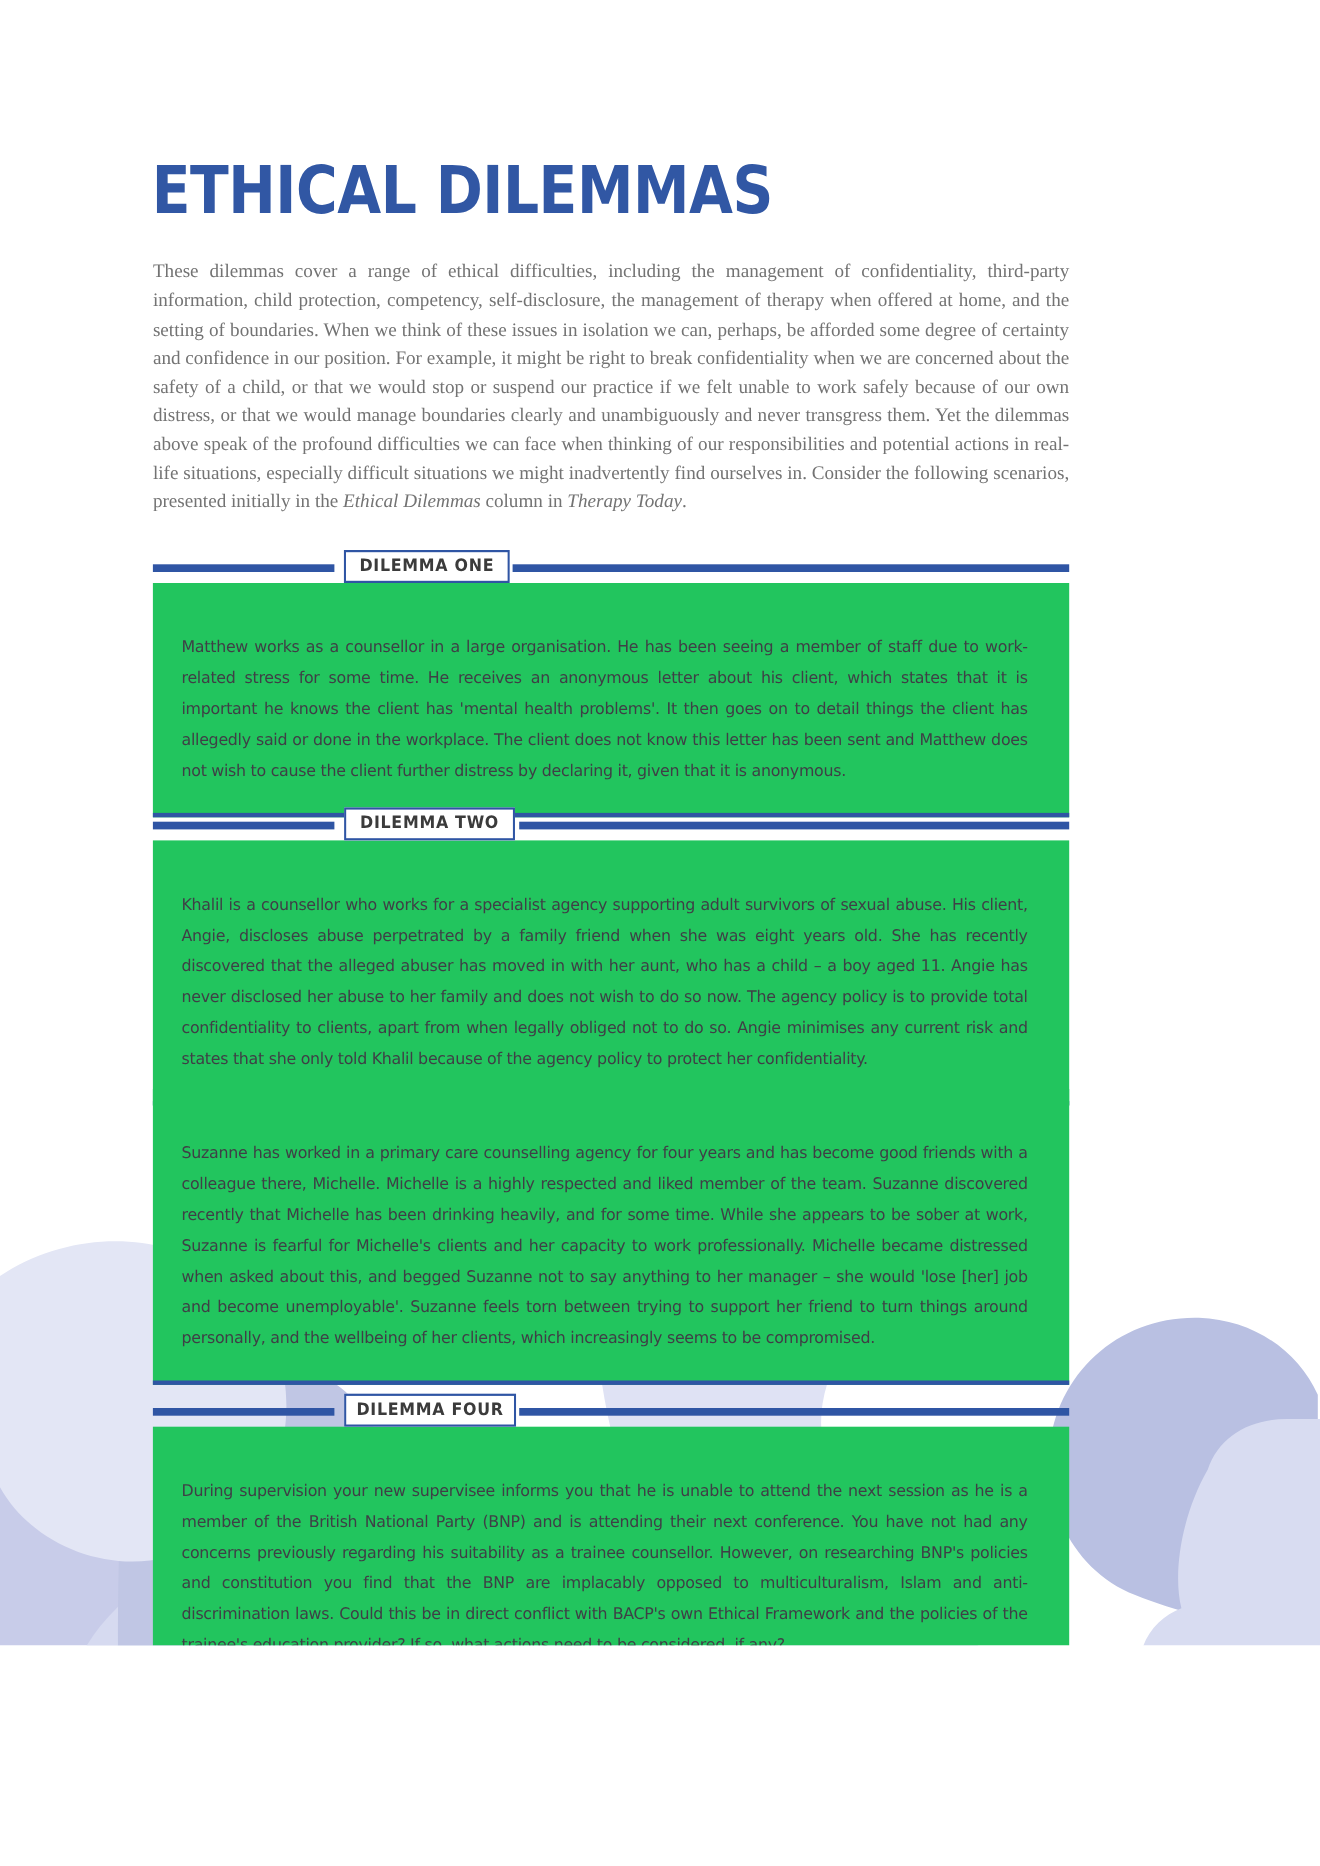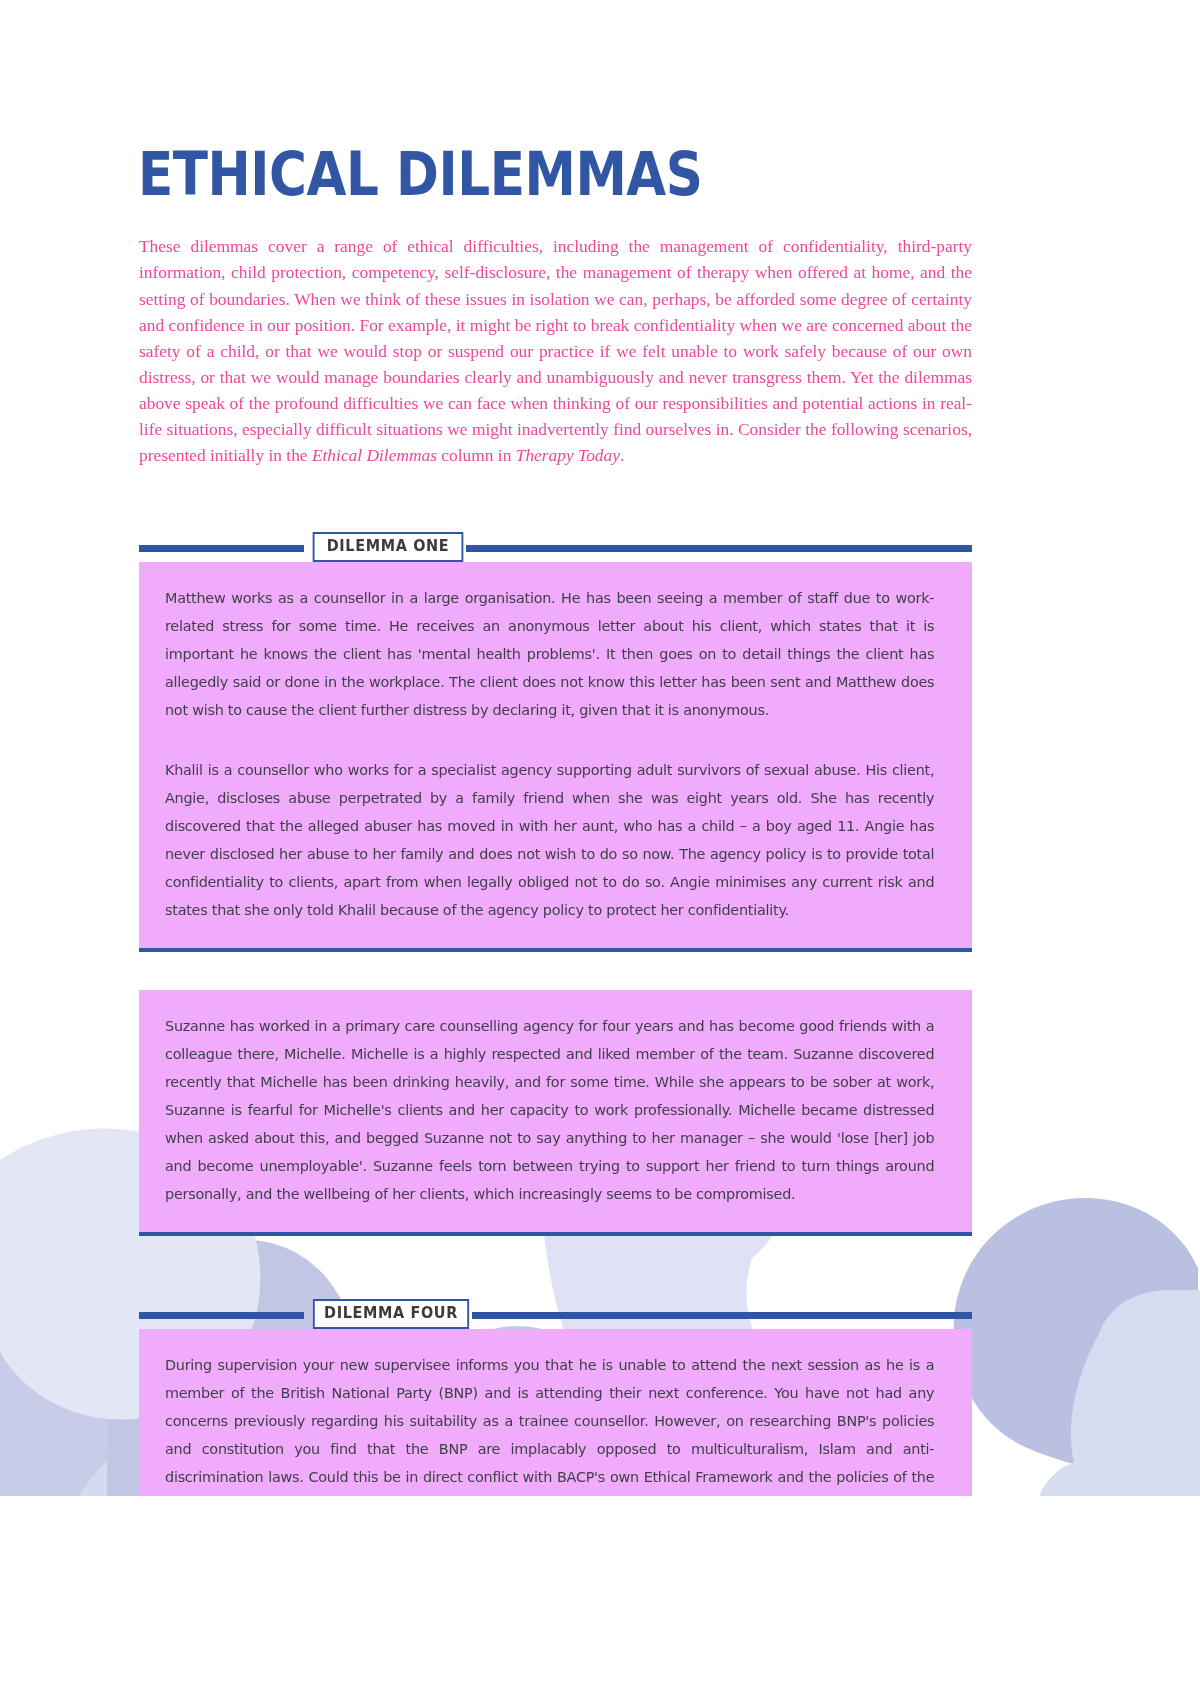--- a/index.html
+++ b/index.html
@@ -52,37 +52,36 @@
   }
 
   .intro {
     position: absolute;
     left: 139px;
     top: 216px;
     width: 833px;
     font-family: "Liberation Serif", serif;
     font-size: 17.4px;
     line-height: 26.1px;
-    color: #ec4899;
+    color: #737373;
     text-align: justify;
     text-justify: inter-word;
   }
   .intro em { font-style: italic; }
 
   
   .dilemma {
     position: absolute;
     left: 139px;
     width: 833px;
   }
 
   .dilemma-head {
     position: relative;
     height: 30px;
-    margin-top: 32px;
   }
   .rule {
     position: absolute;
     top: 13px;
     height: 7px;
     background: #2f55a4;
   }
   .rule-left  { left: 0; }
   .rule-right { right: 0; }
 
@@ -97,23 +96,23 @@
     font-family: "DejaVu Sans", sans-serif;
     font-weight: bold;
     font-size: 15.5px;
     letter-spacing: 0.7px;
     line-height: 25px;
     text-align: center;
     transform: scaleX(0.93);
   }
 
   .dilemma-body {
-    background: #f0abfc;
+    background: #22c55e;
     box-sizing: border-box;
-    padding: 22px 26px 24px 26px;
+    padding: 45px 26px 24px 26px;
     border-bottom: 4px solid #2f55a4;
   }
   .dilemma-body p {
     margin: 0;
     font-family: "DejaVu Sans", sans-serif;
     font-size: 14.6px;
     line-height: 28px;
     color: #3f3f46;
     text-align: justify;
     text-justify: inter-word;
@@ -182,20 +181,25 @@
         <div class="rule rule-left" style="width:165px;"></div>
         <div class="rule rule-right" style="width:506px;"></div>
         <div class="tag" style="left:168px; width:162px;">DILEMMA ONE</div>
       </div>
       <div class="dilemma-body">
         <p>Matthew works as a counsellor in a large organisation. He has been seeing a member of staff due to work-related stress for some time. He receives an anonymous letter about his client, which states that it is important he knows the client has 'mental health problems'. It then goes on to detail things the client has allegedly said or done in the workplace. The client does not know this letter has been sent and Matthew does not wish to cause the client further distress by declaring it, given that it is anonymous.</p>
       </div>
     </section>
 
     <section class="dilemma" id="dilemma-2">
+      <div class="dilemma-head">
+        <div class="rule rule-left" style="width:165px;"></div>
+        <div class="rule rule-right" style="width:500px;"></div>
+        <div class="tag" style="left:168px; width:167px;">DILEMMA TWO</div>
+      </div>
       <div class="dilemma-body">
         <p>Khalil is a counsellor who works for a specialist agency supporting adult survivors of sexual abuse. His client, Angie, discloses abuse perpetrated by a family friend when she was eight years old. She has recently discovered that the alleged abuser has moved in with her aunt, who has a child – a boy aged 11. Angie has never disclosed her abuse to her family and does not wish to do so now. The agency policy is to provide total confidentiality to clients, apart from when legally obliged not to do so. Angie minimises any current risk and states that she only told Khalil because of the agency policy to protect her confidentiality.</p>
       </div>
     </section>
 
     <section class="dilemma" id="dilemma-3">
       <div class="dilemma-body">
         <p>Suzanne has worked in a primary care counselling agency for four years and has become good friends with a colleague there, Michelle. Michelle is a highly respected and liked member of the team. Suzanne discovered recently that Michelle has been drinking heavily, and for some time. While she appears to be sober at work, Suzanne is fearful for Michelle's clients and her capacity to work professionally. Michelle became distressed when asked about this, and begged Suzanne not to say anything to her manager – she would 'lose [her] job and become unemployable'. Suzanne feels torn between trying to support her friend to turn things around personally, and the wellbeing of her clients, which increasingly seems to be compromised.</p>
       </div>
     </section>

